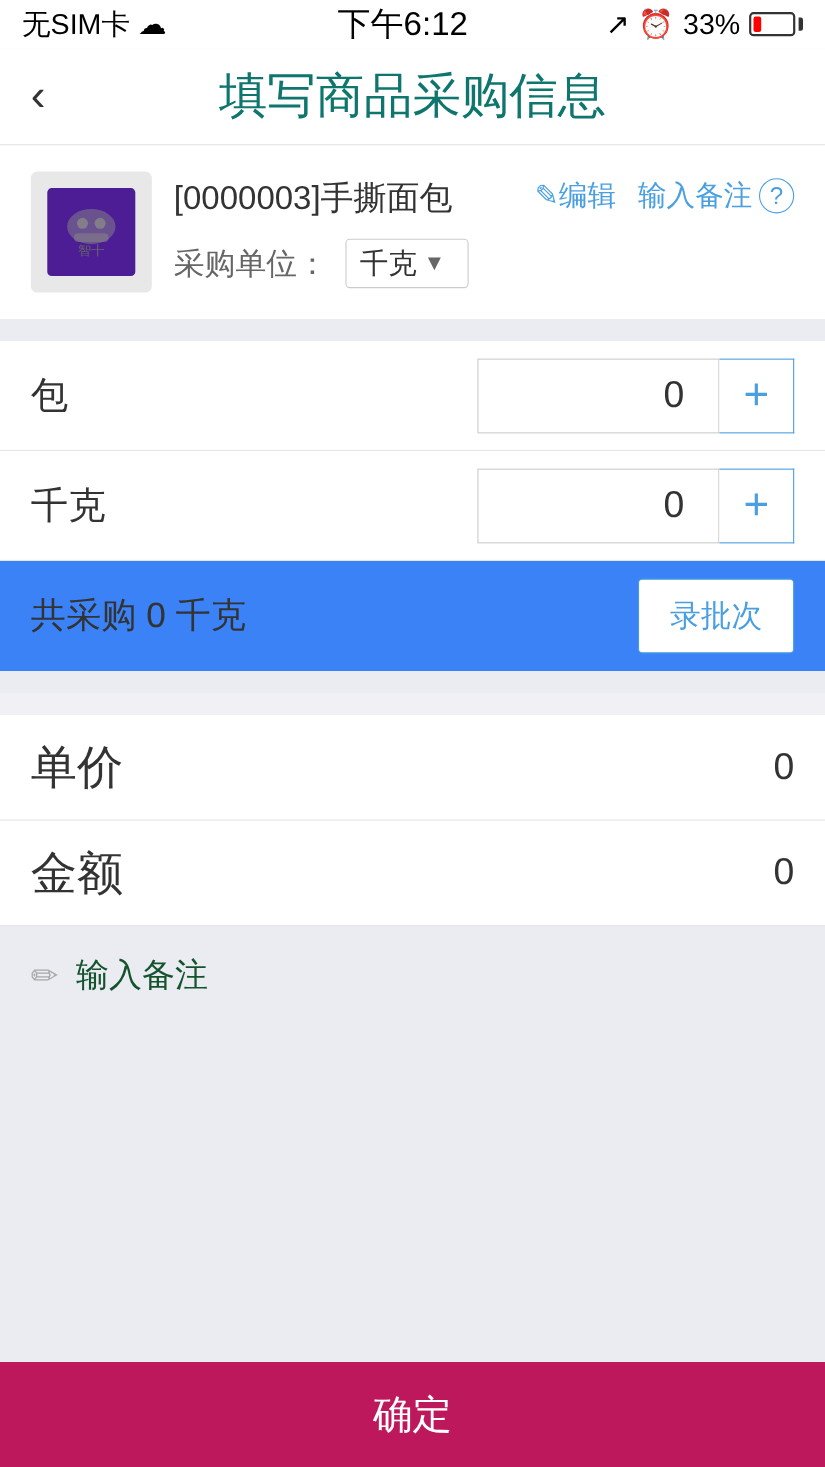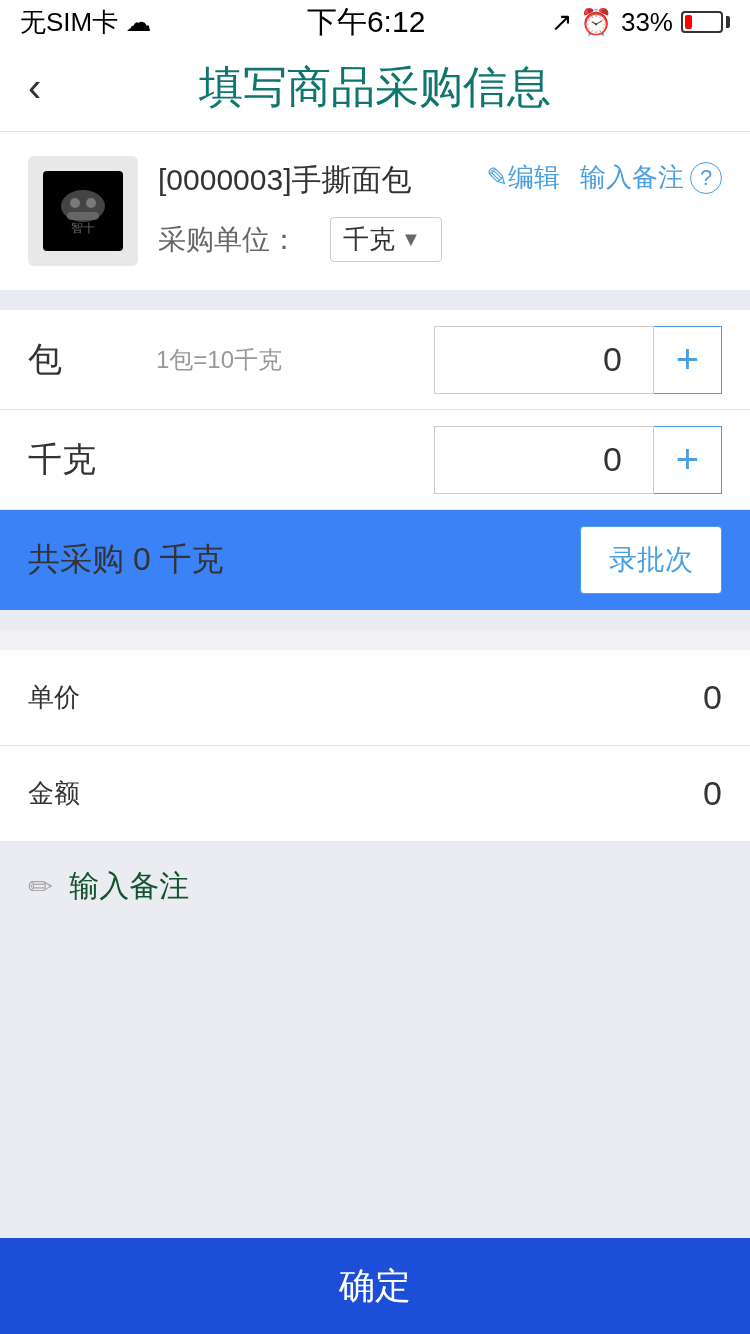--- a/index.html
+++ b/index.html
@@ -81,38 +81,38 @@
       background: #e8e8e8;
       border-radius: 6px;
       display: flex;
       align-items: center;
       justify-content: center;
       flex-shrink: 0;
     }
     .product-thumb-inner {
       width: 80px;
       height: 80px;
-      background: #000000;
+      background: #4c1d95;
       border-radius: 4px;
       display: flex;
       align-items: center;
       justify-content: center;
       font-size: 24px;
       color: #888;
     }
     .product-info { flex: 1; }
     .product-name {
       font-size: 30px;
       color: #333;
       margin-bottom: 16px;
     }
     .product-unit-row {
       display: flex;
       align-items: center;
-      gap: 32px;
+      gap: 16px;
     }
     .unit-label { font-size: 28px; color: #666; }
     .unit-selector {
       border: 1px solid #ccc;
       border-radius: 4px;
       padding: 4px 20px 4px 12px;
       font-size: 26px;
       color: #333;
       background: #fff;
       position: relative;
@@ -230,21 +230,21 @@
       margin-top: 20px;
     }
     .info-row {
       display: flex;
       align-items: center;
       padding: 0 28px;
       height: 96px;
       border-bottom: 1px solid #e5e5e5;
     }
     .info-label {
-      font-size: 26px;
+      font-size: 42px;
       color: #333;
     }
     .info-value {
       margin-left: auto;
       font-size: 34px;
       color: #333;
     }
 
     
     .remarks-section {
@@ -267,21 +267,21 @@
       flex: 1;
     }
 
     
     .confirm-btn-wrap {
       position: fixed;
       bottom: 0;
       left: 0;
       width: 750px;
       height: 96px;
-      background: #1d4ed8;
+      background: #be185d;
       display: flex;
       align-items: center;
       justify-content: center;
       cursor: pointer;
     }
     .confirm-btn-label {
       font-size: 36px;
       color: #fff;
       font-weight: 500;
     }
@@ -352,21 +352,20 @@
       </div>
     </div>
   </div>
 
   <div class="section-gap"></div>
 
   <div class="input-section">
 
     <div class="input-row">
       <span class="input-label">包</span>
-      <span class="input-sublabel">1包=10千克</span>
       <div class="input-right">
         <input class="num-input" type="number" value="0" style="">
         <div class="plus-btn">+</div>
       </div>
     </div>
 
     <div class="input-row">
       <span class="input-label">千克</span>
       <div class="input-right">
         <input class="num-input" type="number" value="0" style="">

